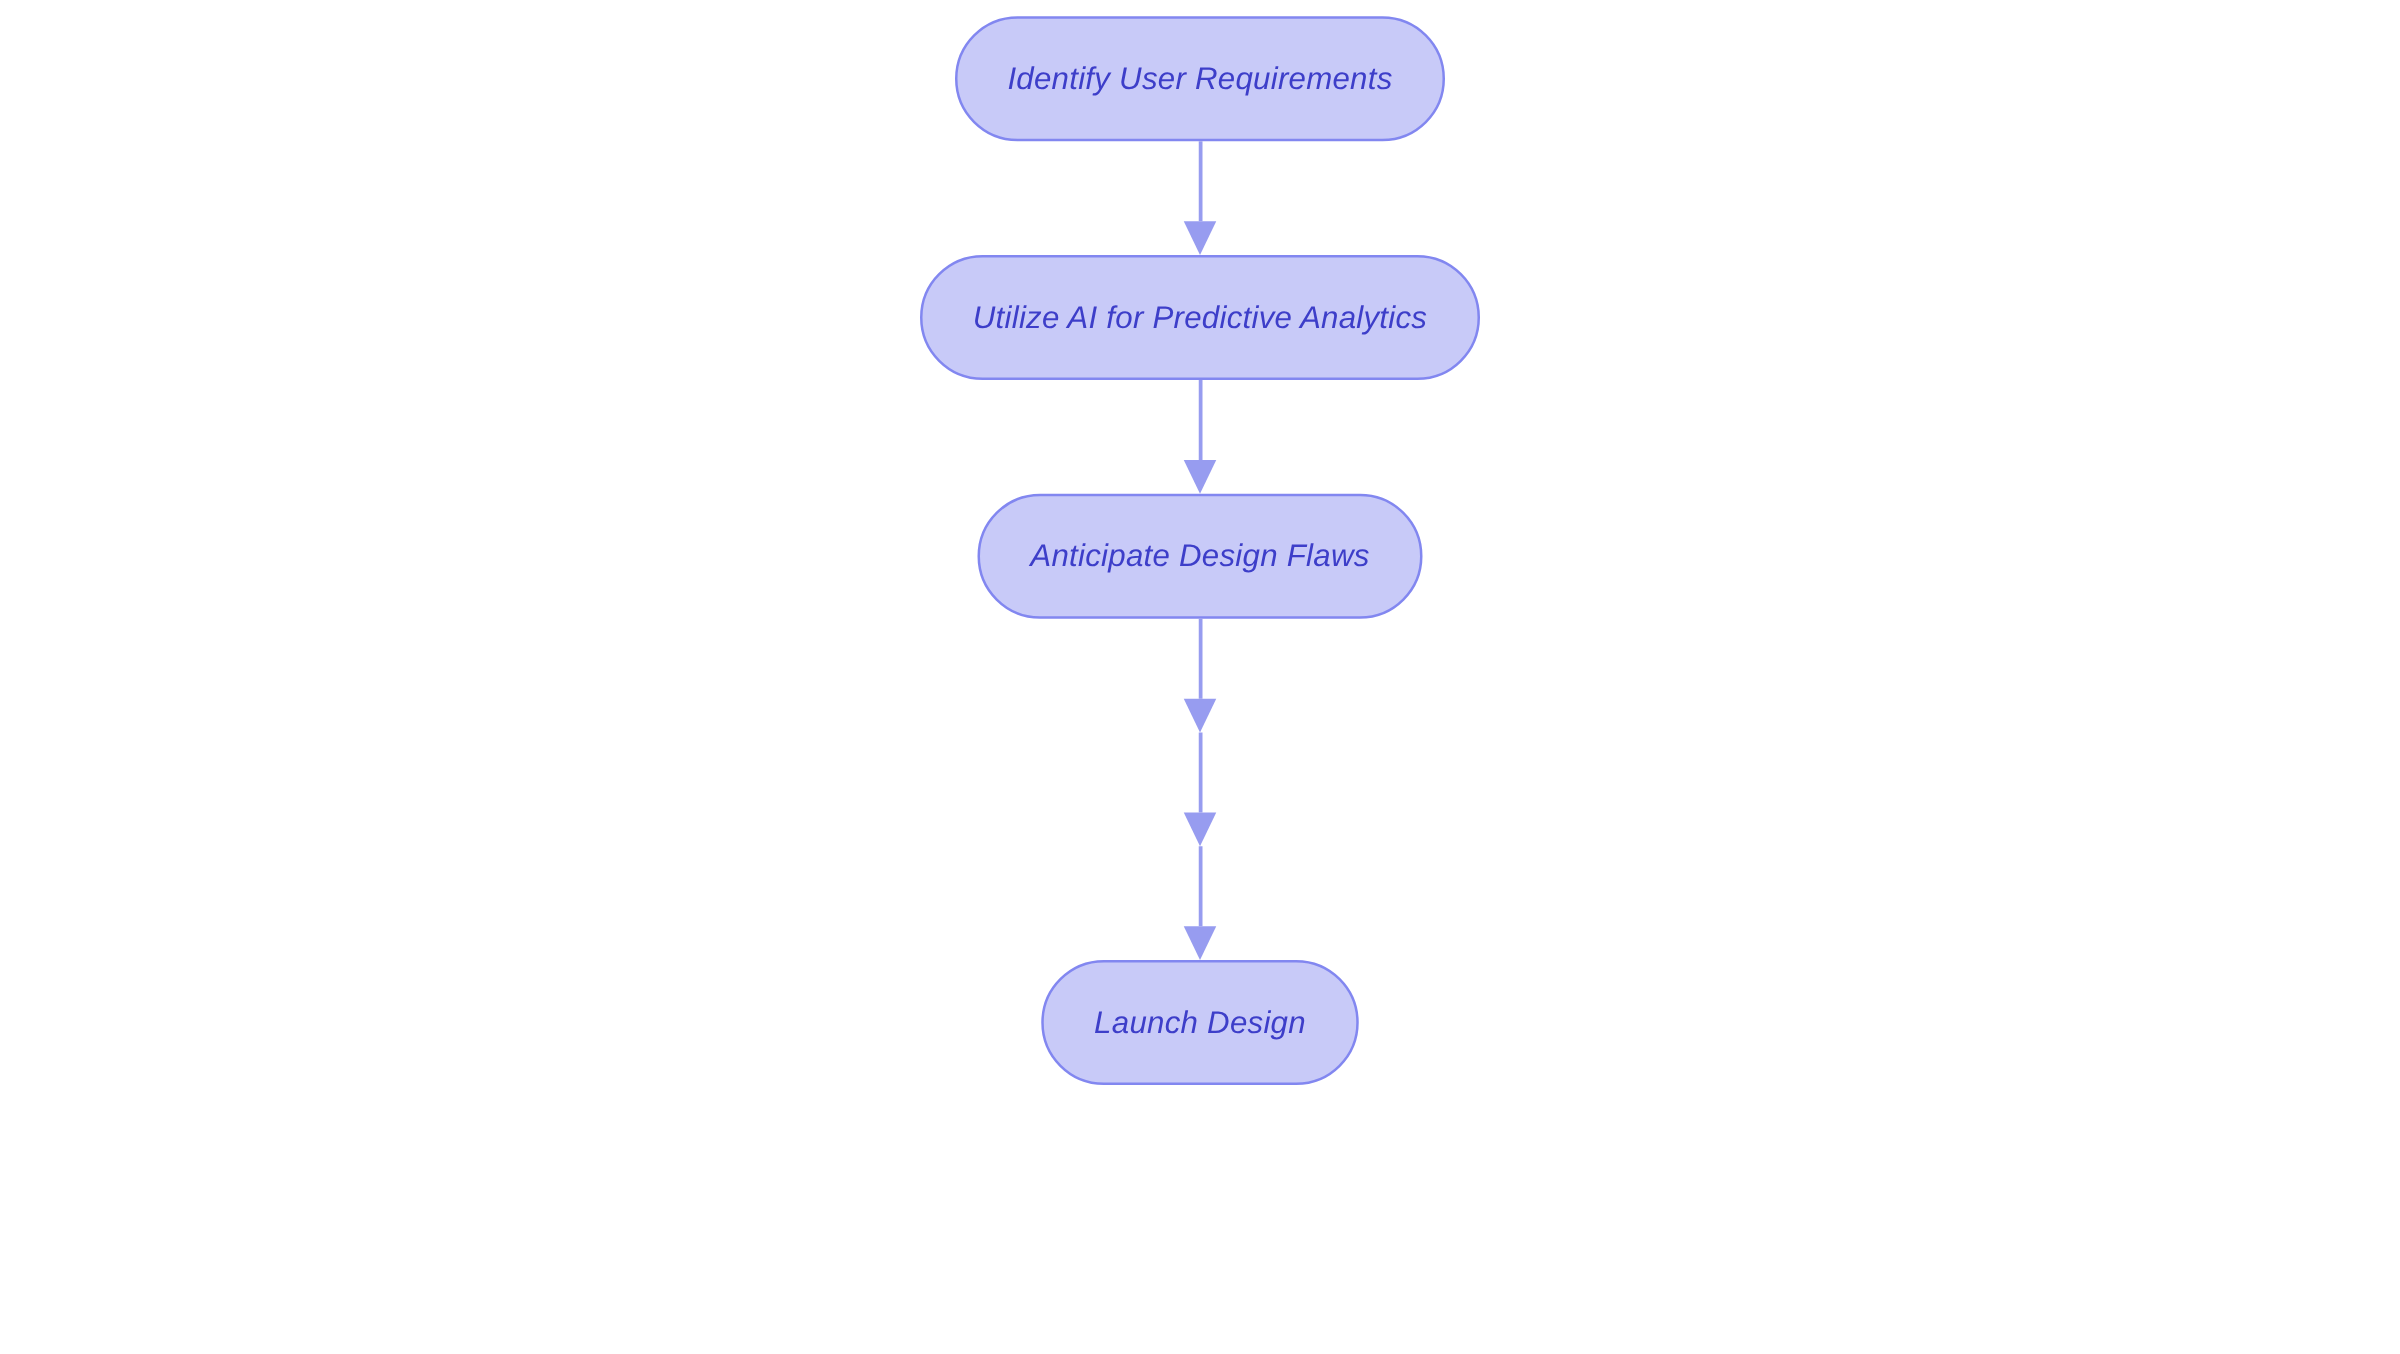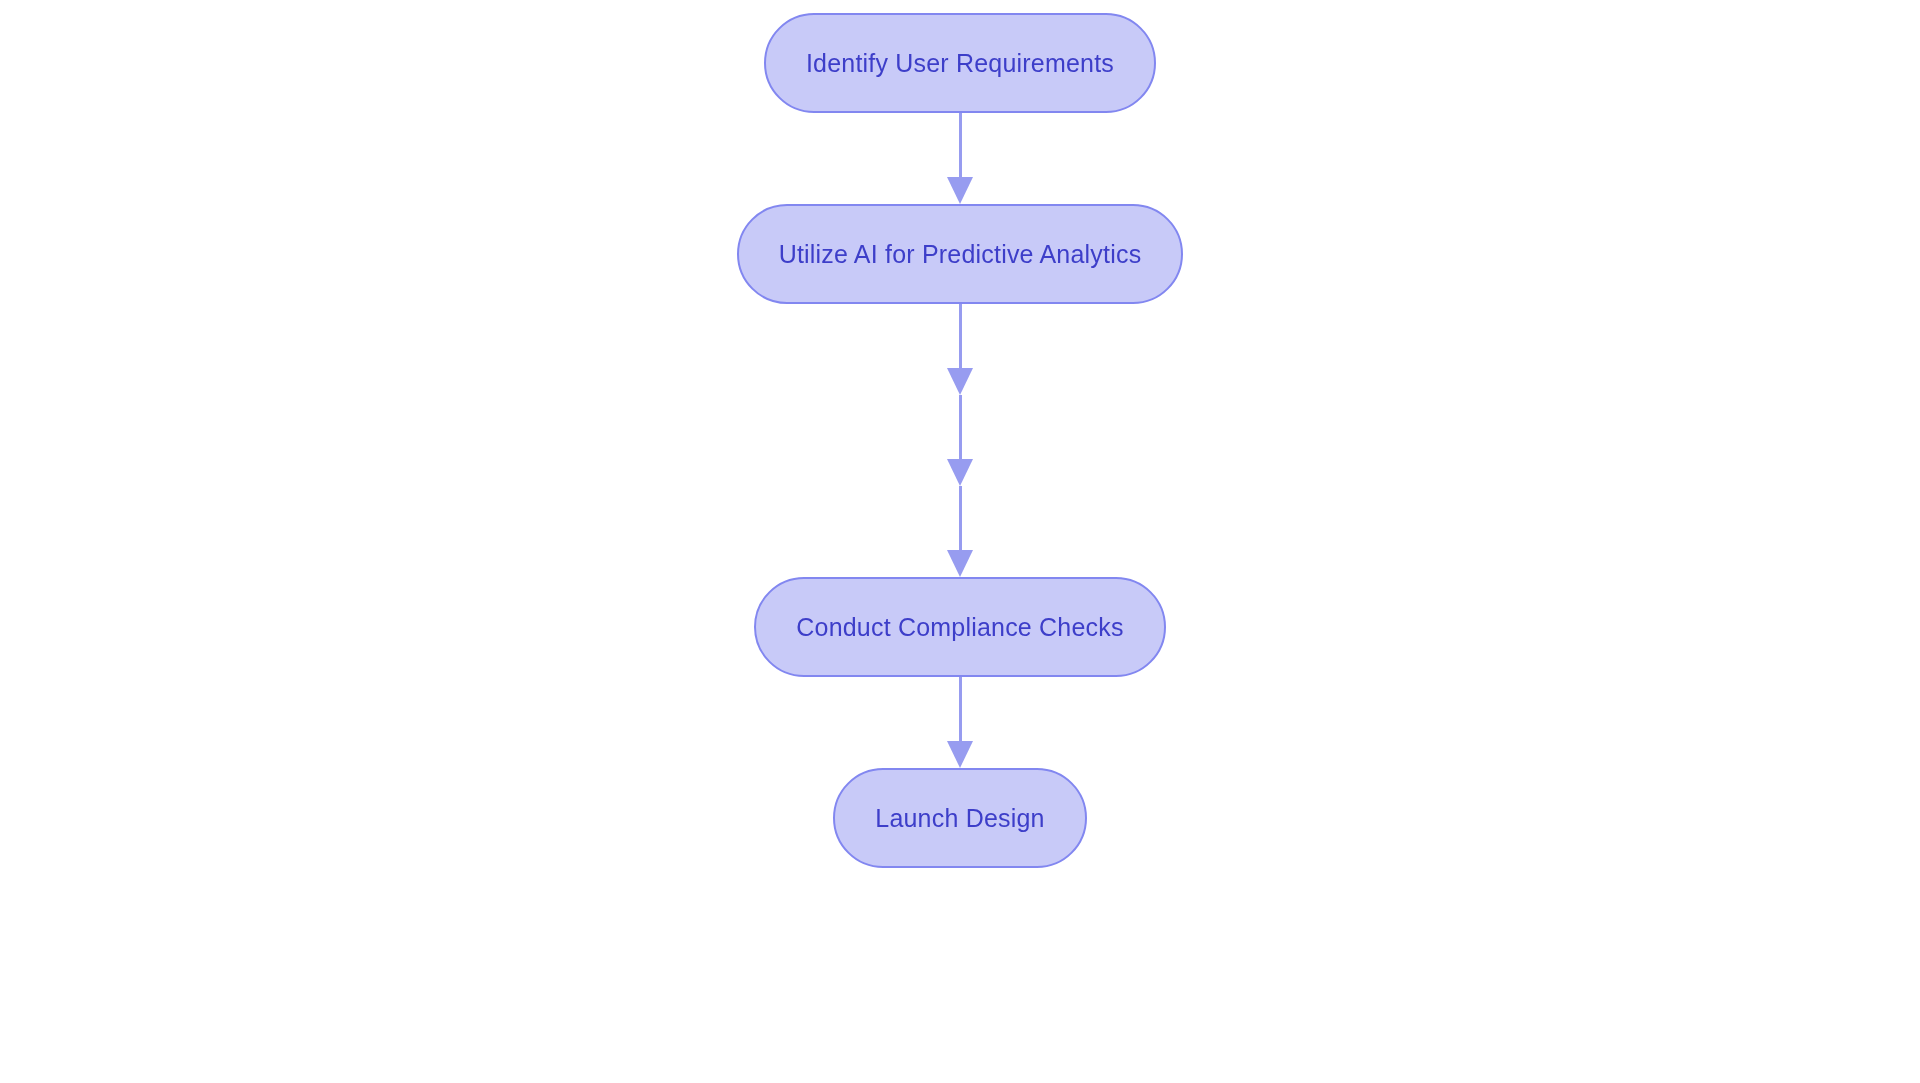--- a/index.html
+++ b/index.html
@@ -29,20 +29,21 @@
     border-radius: 50px;
     background: #c8caf8;
     border: 2px solid #8287f0;
     color: #3d3ec9;
     font-size: 25px;
     letter-spacing: 0.2px;
     white-space: nowrap;
     text-align: center;
     width: max-content;
     flex: 0 0 auto;
+    font-style: italic;
   }
   .connector {
     height: 91px;
     width: 26px;
     display: flex;
     flex-direction: column;
     align-items: center;
     flex: 0 0 auto;
   }
   .arrow-line {
@@ -70,33 +71,33 @@
     <div class="arrow-head"></div>
   </div>
 
   <div class="node">Utilize AI for Predictive Analytics</div>
 
   <div class="connector">
     <div class="arrow-line"></div>
     <div class="arrow-head"></div>
   </div>
 
+  <div class="node">Anticipate Design Flaws</div>
 
   <div class="connector">
     <div class="arrow-line"></div>
     <div class="arrow-head"></div>
   </div>
 
 
   <div class="connector">
     <div class="arrow-line"></div>
     <div class="arrow-head"></div>
   </div>
 
-  <div class="node">Conduct Compliance Checks</div>
 
   <div class="connector">
     <div class="arrow-line"></div>
     <div class="arrow-head"></div>
   </div>
 
   <div class="node">Launch Design</div>
 
 </div>
 

